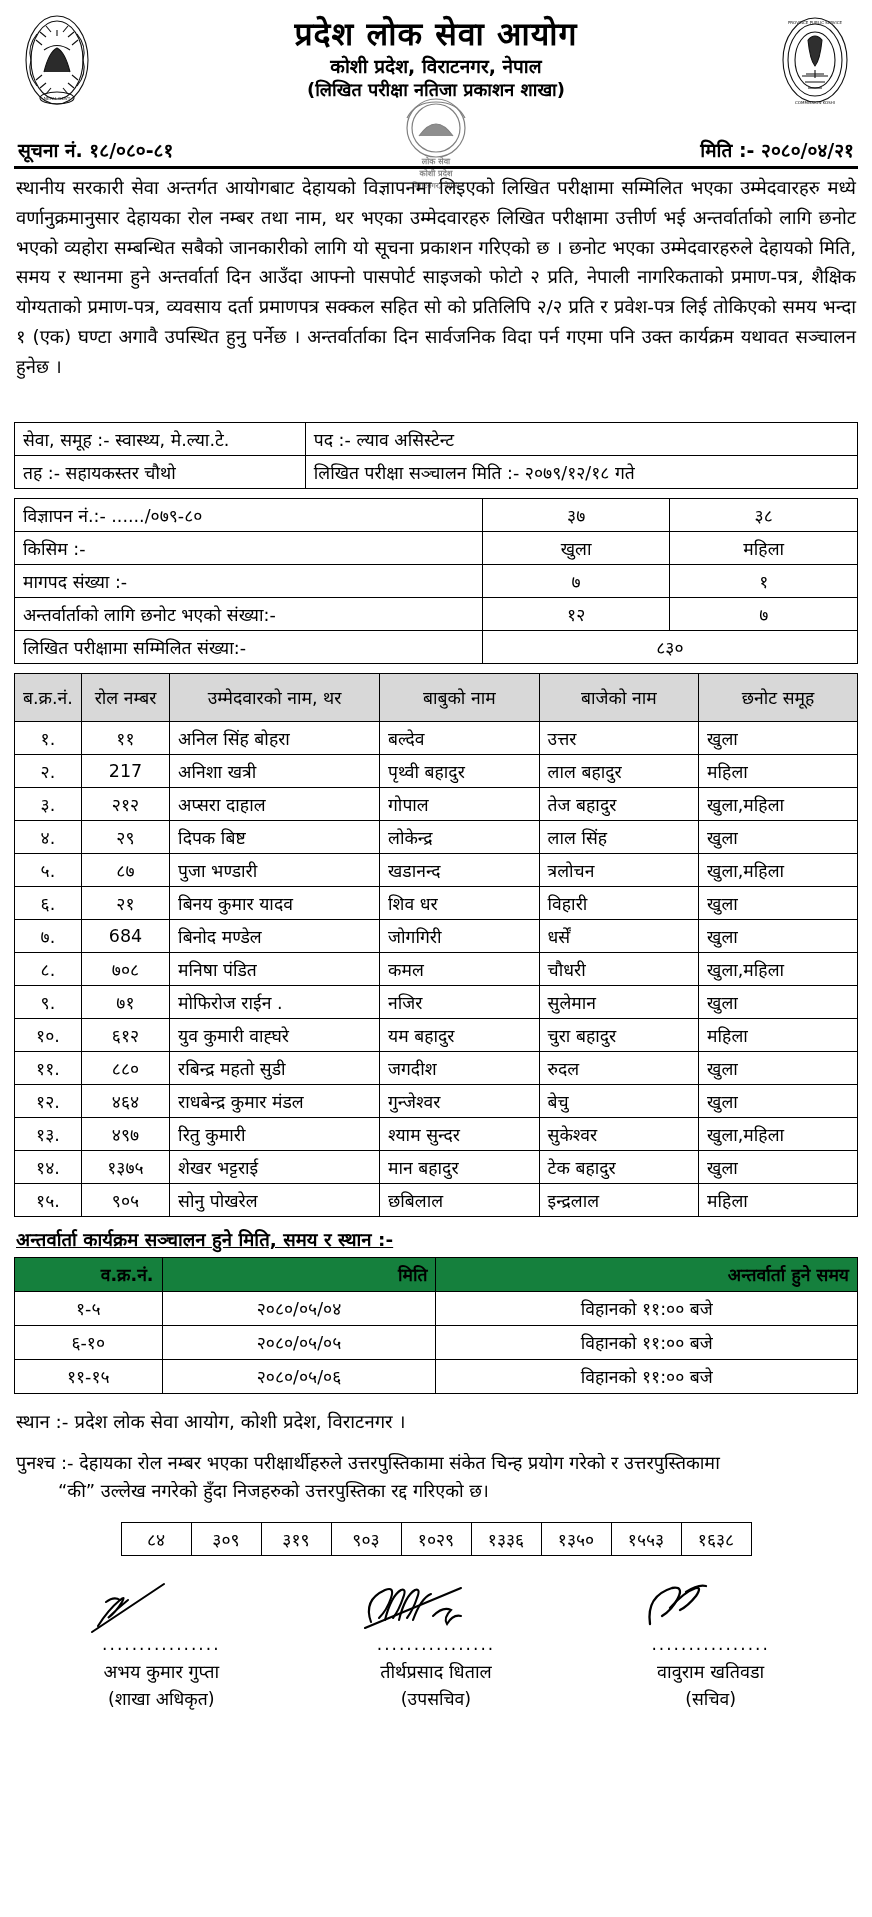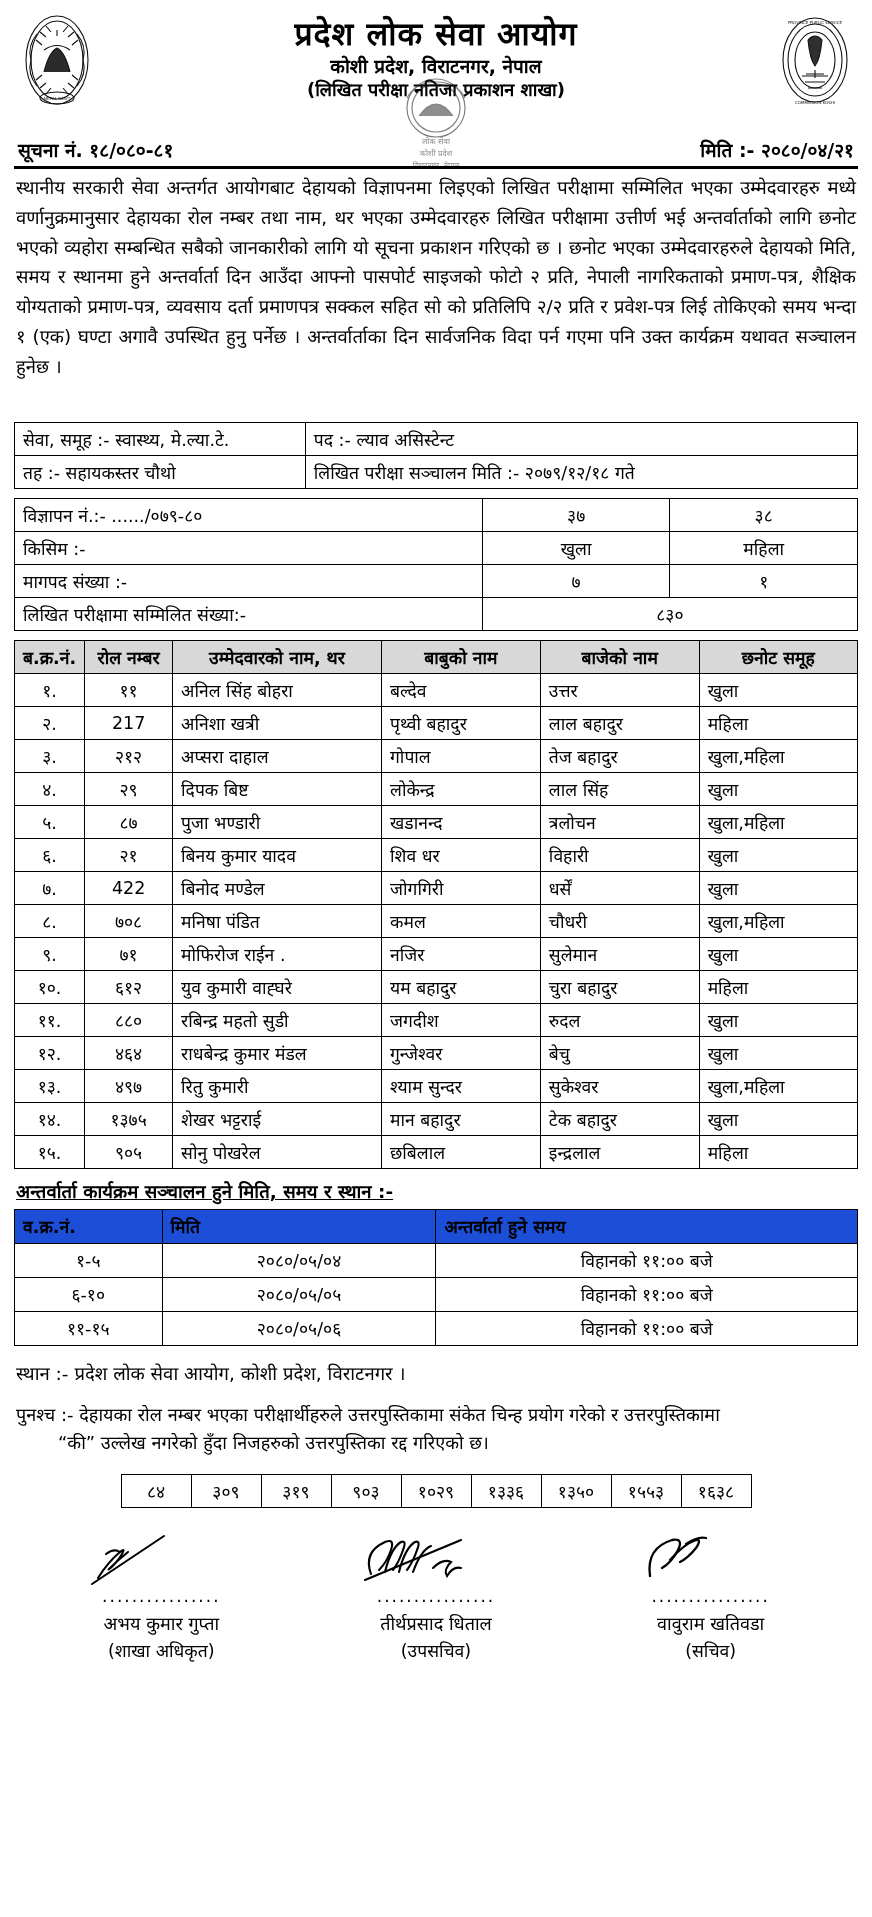--- a/index.html
+++ b/index.html
@@ -60,27 +60,28 @@
     font-size: 18px;
     font-weight: bold;
     line-height: 1.2;
     margin: 1px 0 0 0;
   }
 
   
   .watermark {
     position: absolute;
     left: 50%;
-    top: 48px;
+    top: 68px;
     transform: translateX(-50%);
     width: 118px;
     height: 118px;
     opacity: .55;
     pointer-events: none;
     z-index: 5;
+    font-weight: bold;
   }
 
   
   .notice-line {
     display: flex;
     justify-content: space-between;
     align-items: flex-end;
     font-size: 19px;
     font-weight: bold;
     padding: 2px 4px 3px 4px;
@@ -119,44 +120,44 @@
   .count-table td { height: 30px; }
   .count-table td.label { width: 55.5%; }
   .count-table td.v1, .count-table td.v2 {
     width: 22.25%;
     text-align: center;
   }
 
   .cand-table { margin-bottom: 4px; }
   .cand-table th {
     background: #d8d8d8;
-    font-weight: bold;
+    font-weight: normal;
     text-align: center;
-    height: 33px;
+    height: 48px;
     font-size: 17.5px;
   }
   .cand-table td { height: 33px; }
   .cand-table td.sn { width: 7.6%;  text-align: center; }
   .cand-table td.roll { width: 10.5%; text-align: center; }
   .cand-table td.nm  { width: 25%; }
   .cand-table td.fa  { width: 19%; }
   .cand-table td.gf  { width: 19%; }
   .cand-table td.grp { width: 18.9%; }
 
   .sched-head {
     font-size: 18.5px;
     font-weight: bold;
     text-decoration: underline;
     margin: 9px 2px 6px 2px;
   }
   .sched-table { margin-bottom: 14px; }
   .sched-table th {
-    background: #1d4ed8;
-    font-weight: bold;
-    text-align: left;
+    background: #15803d;
+    font-weight: bold;
+    text-align: right;
     height: 34px;
   }
   .sched-table td { height: 34px; text-align: center; }
   .sched-table td.sn   { width: 17.5%; }
   .sched-table td.date { width: 32.5%; }
   .sched-table td.time { width: 50%; text-align: center; }
 
   .place-line {
     font-size: 18.5px;
     font-weight: 500;
@@ -311,20 +312,25 @@
         <td class="label">किसिम :-</td>
         <td class="v1">खुला</td>
         <td class="v2">महिला</td>
       </tr>
       <tr>
         <td class="label">मागपद संख्या :-</td>
         <td class="v1">७</td>
         <td class="v2">१</td>
       </tr>
       <tr>
+        <td class="label">अन्तर्वार्ताको लागि छनोट भएको संख्या:-</td>
+        <td class="v1">१२</td>
+        <td class="v2">७</td>
+      </tr>
+      <tr>
         <td class="label">लिखित परीक्षामा सम्मिलित संख्या:-</td>
         <td class="v1" colspan="2" style="text-align:center;">८३०</td>
       </tr>
     </tbody>
   </table>
 
   <table class="bordered cand-table">
     <thead>
       <tr>
         <th>ब.क्र.नं.</th>
@@ -379,21 +385,21 @@
         <tr>
           <td class="sn">६.</td>
           <td class="roll">२१</td>
           <td class="nm">बिनय कुमार यादव</td>
           <td class="fa">शिव धर</td>
           <td class="gf">विहारी</td>
           <td class="grp">खुला</td>
         </tr>
         <tr>
           <td class="sn">७.</td>
-          <td class="roll">422</td>
+          <td class="roll">684</td>
           <td class="nm">बिनोद मण्डेल</td>
           <td class="fa">जोगगिरी</td>
           <td class="gf">धर्सें</td>
           <td class="grp">खुला</td>
         </tr>
         <tr>
           <td class="sn">८.</td>
           <td class="roll">७०८</td>
           <td class="nm">मनिषा पंडित</td>
           <td class="fa">कमल</td>

